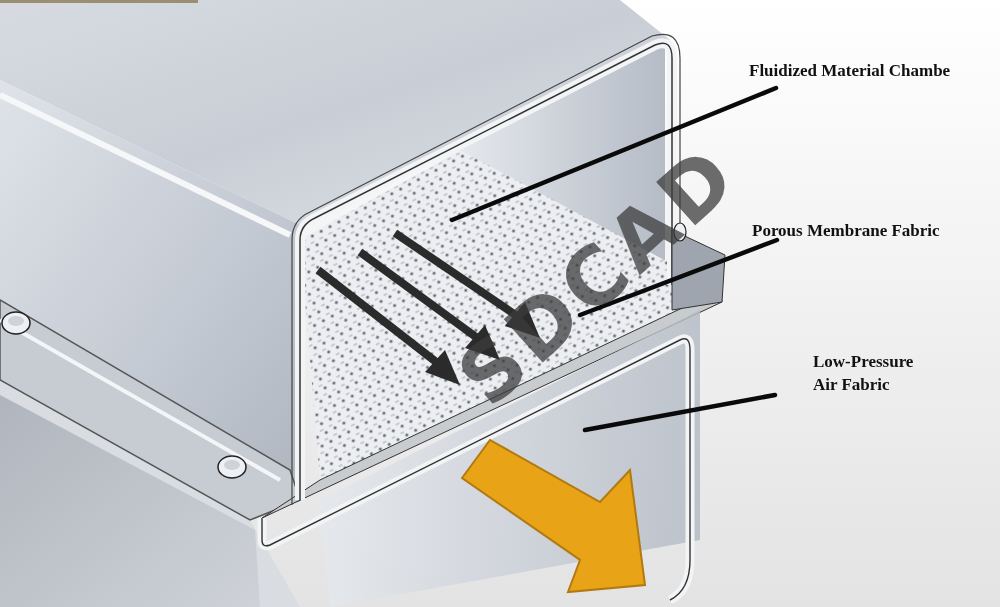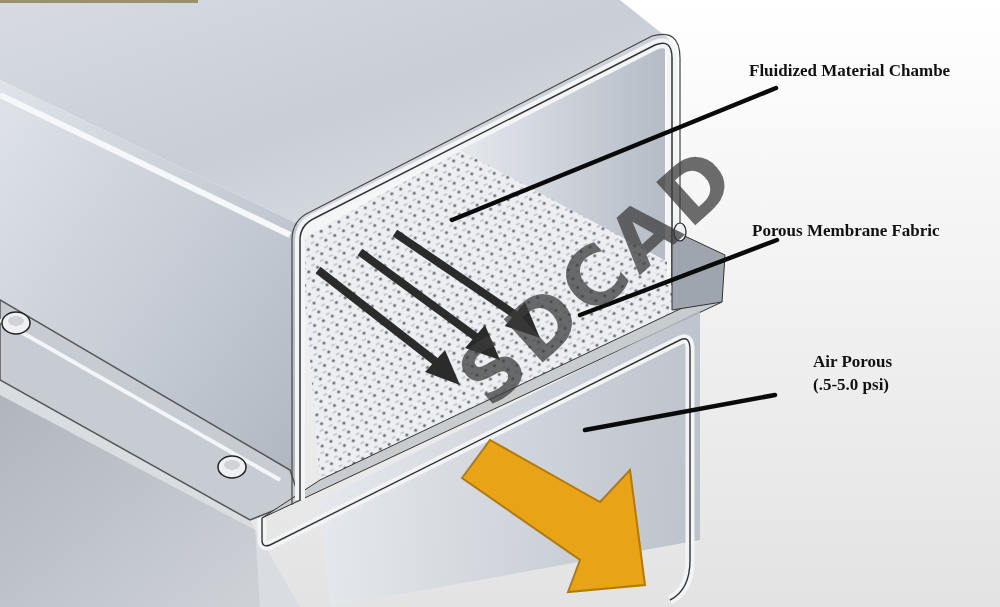--- a/index.html
+++ b/index.html
@@ -121,16 +121,16 @@
     <g fill="none" stroke="rgba(60,60,60,0.8)" stroke-width="10" font-family="DejaVu Sans, sans-serif">
       <text x="0" y="0" transform="translate(490,410) rotate(-42)" font-size="80" font-weight="bold" fill="rgba(60,60,60,0.75)" stroke="none" letter-spacing="6">SDCAD</text>
     </g>
   </svg>
 
   <div id="top-bar"></div>
 
   <div class="label" id="lbl-fluid">Fluidized Material Chambe</div>
   <div class="label" id="lbl-porous">Porous Membrane Fabric</div>
   <div class="label" id="lbl-air">
-    <div>Air Porous</div>
-    <div>(.5-5.0 psi)</div>
+    <div>Low-Pressure</div>
+    <div>Air Fabric</div>
   </div>
 </div>
 
 </body></html>

